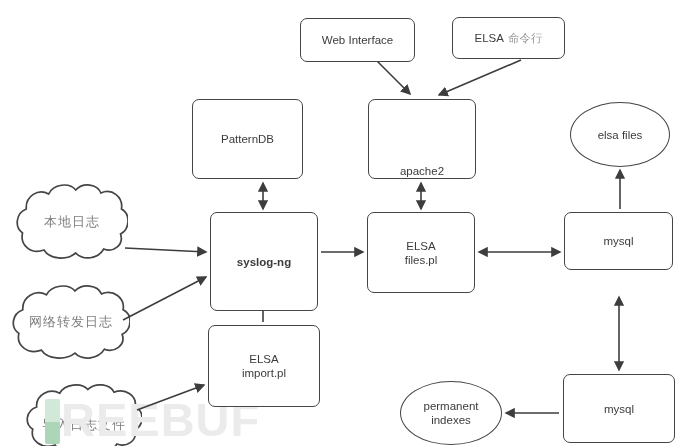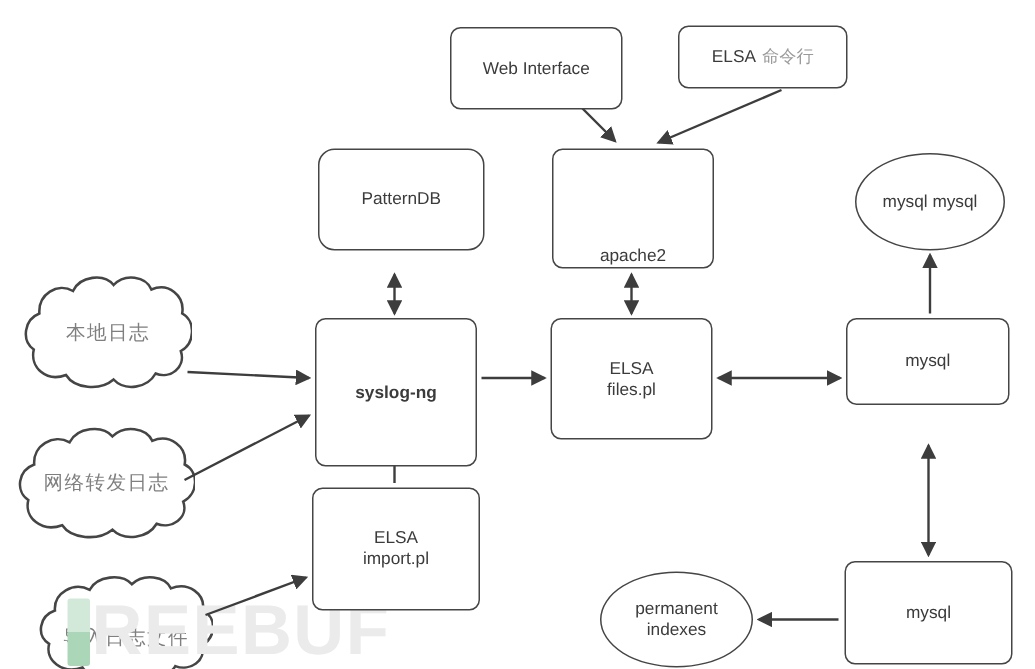--- a/index.html
+++ b/index.html
@@ -85,30 +85,30 @@
     <line x1="479" y1="252" x2="560" y2="252" marker-start="url(#ah)" marker-end="url(#ah)"></line>
     <line x1="620" y1="209" x2="620" y2="170" marker-end="url(#ah)"></line>
     <line x1="619" y1="297" x2="619" y2="370" marker-start="url(#ah)" marker-end="url(#ah)"></line>
     <line x1="559" y1="413" x2="506" y2="413" marker-end="url(#ah)"></line>
     <line x1="125" y1="248" x2="206" y2="252" marker-end="url(#ah)"></line>
     <line x1="123" y1="320" x2="206" y2="277" marker-end="url(#ah)"></line>
     <line x1="137" y1="410" x2="204" y2="385" marker-end="url(#ah)"></line>
     <line x1="263" y1="322" x2="263" y2="297" marker-end="url(#ah)"></line>
   </svg>
 
-  <div class="node rect" style="left:300px;top:18px;width:115px;height:55px;">
+  <div class="node rect" style="left:300px;top:18px;width:115px;height:44px;">
     <span>Web Interface</span>
   </div>
 
   <div class="node rect row" style="left:452px;top:17px;width:113px;height:42px;">
     <span>ELSA</span>
     <span class="zh-muted">命令行</span>
   </div>
 
-  <div class="node rect" style="left:212px;top:99px;width:111px;height:68px;border-radius:11px;">
+  <div class="node rect" style="left:192px;top:99px;width:111px;height:80px;">
     <span>PatternDB</span>
   </div>
 
   <div class="node rect" style="left:368px;top:99px;width:108px;height:80px;align-items:flex-end;">
     <span>apache2</span>
   </div>
 
   <div class="node rect" style="left:210px;top:212px;width:108px;height:99px;font-weight:bold;">
     <span>syslog-ng</span>
   </div>
@@ -125,21 +125,21 @@
   <div class="node rect col" style="left:208px;top:325px;width:112px;height:82px;">
     <span>ELSA</span>
     <span>import.pl</span>
   </div>
 
   <div class="node rect" style="left:563px;top:374px;width:112px;height:69px;border-radius:7px 7px 7px 7px;">
     <span>mysql</span>
   </div>
 
   <div class="node ellipse" style="left:570px;top:102px;width:100px;height:65px;">
-    <span>mysql mysql</span>
+    <span>elsa files</span>
   </div>
 
   <div class="node ellipse col" style="left:400px;top:381px;width:102px;height:64px;">
     <span>permanent</span>
     <span>indexes</span>
   </div>
 
 </div>
 
 </body></html>

